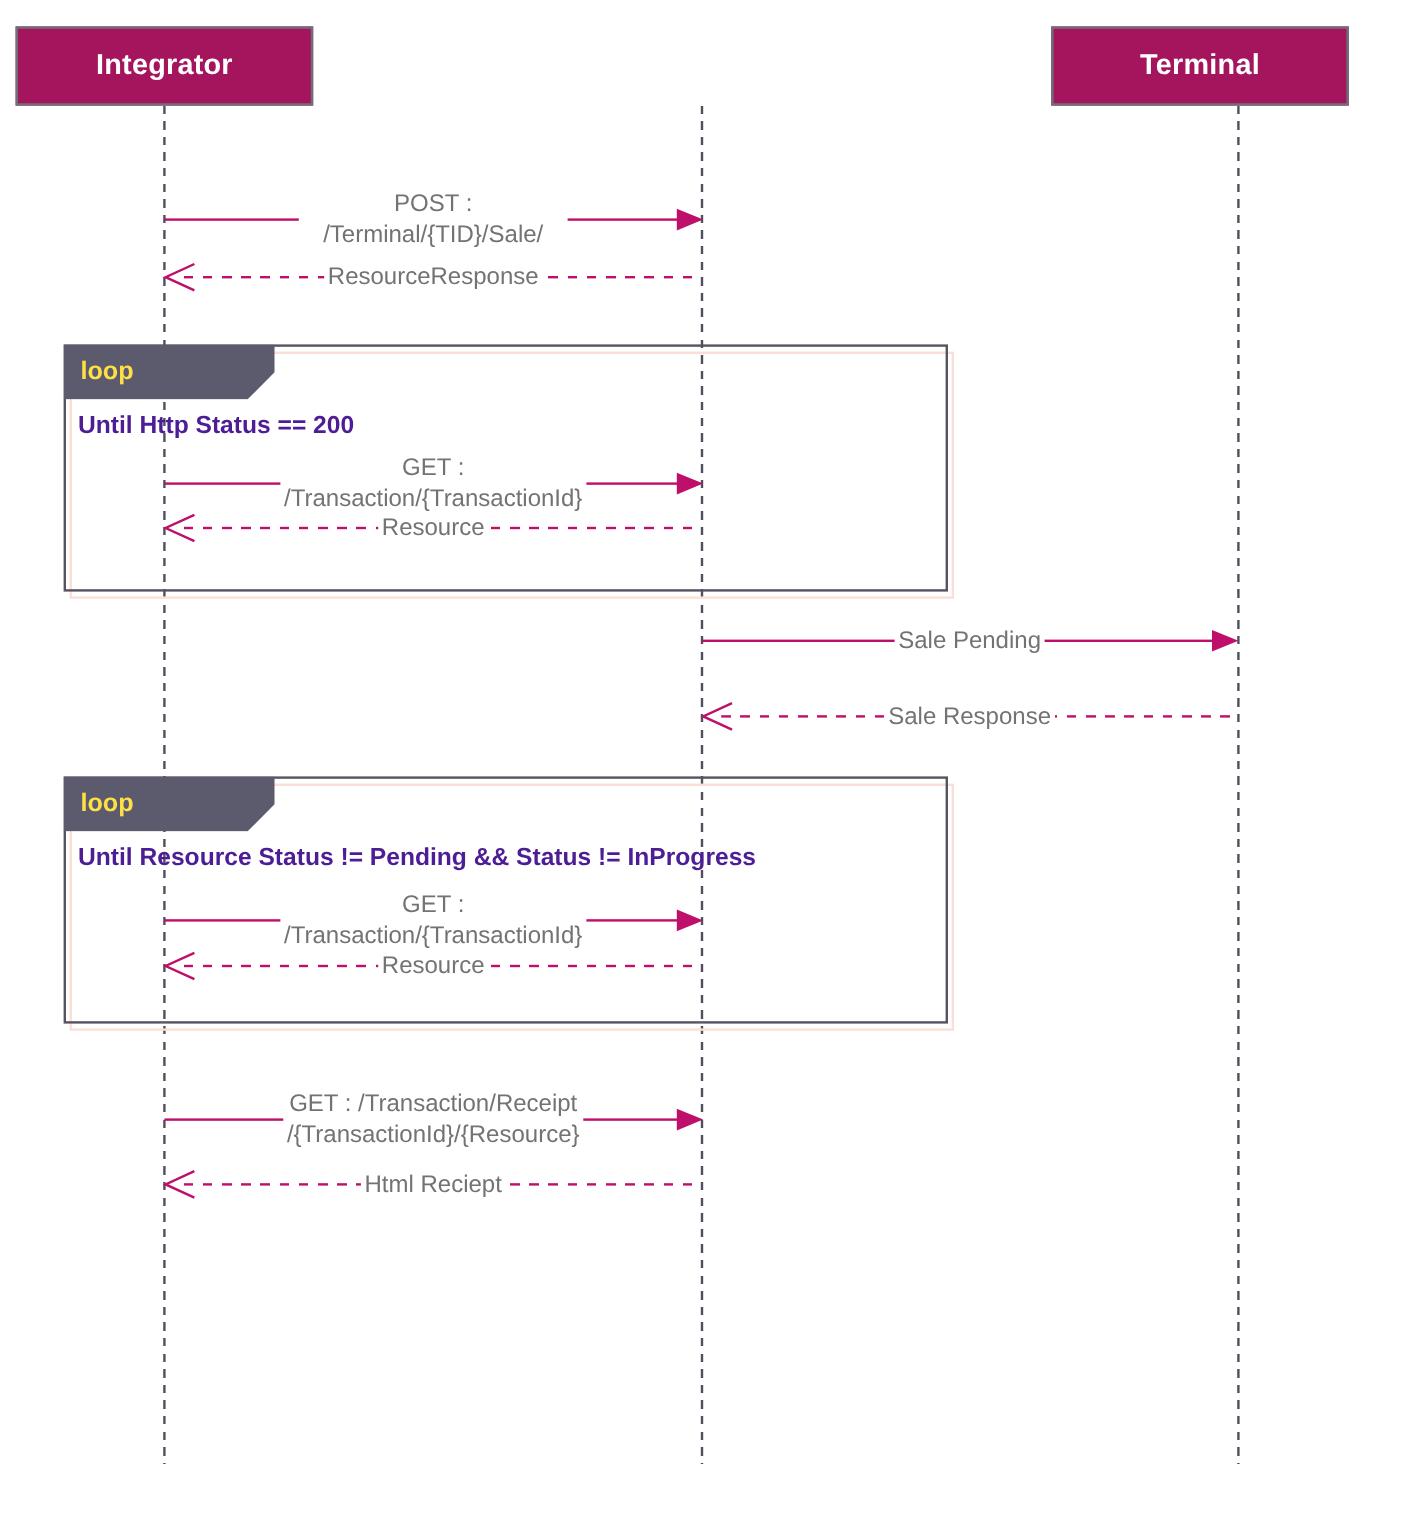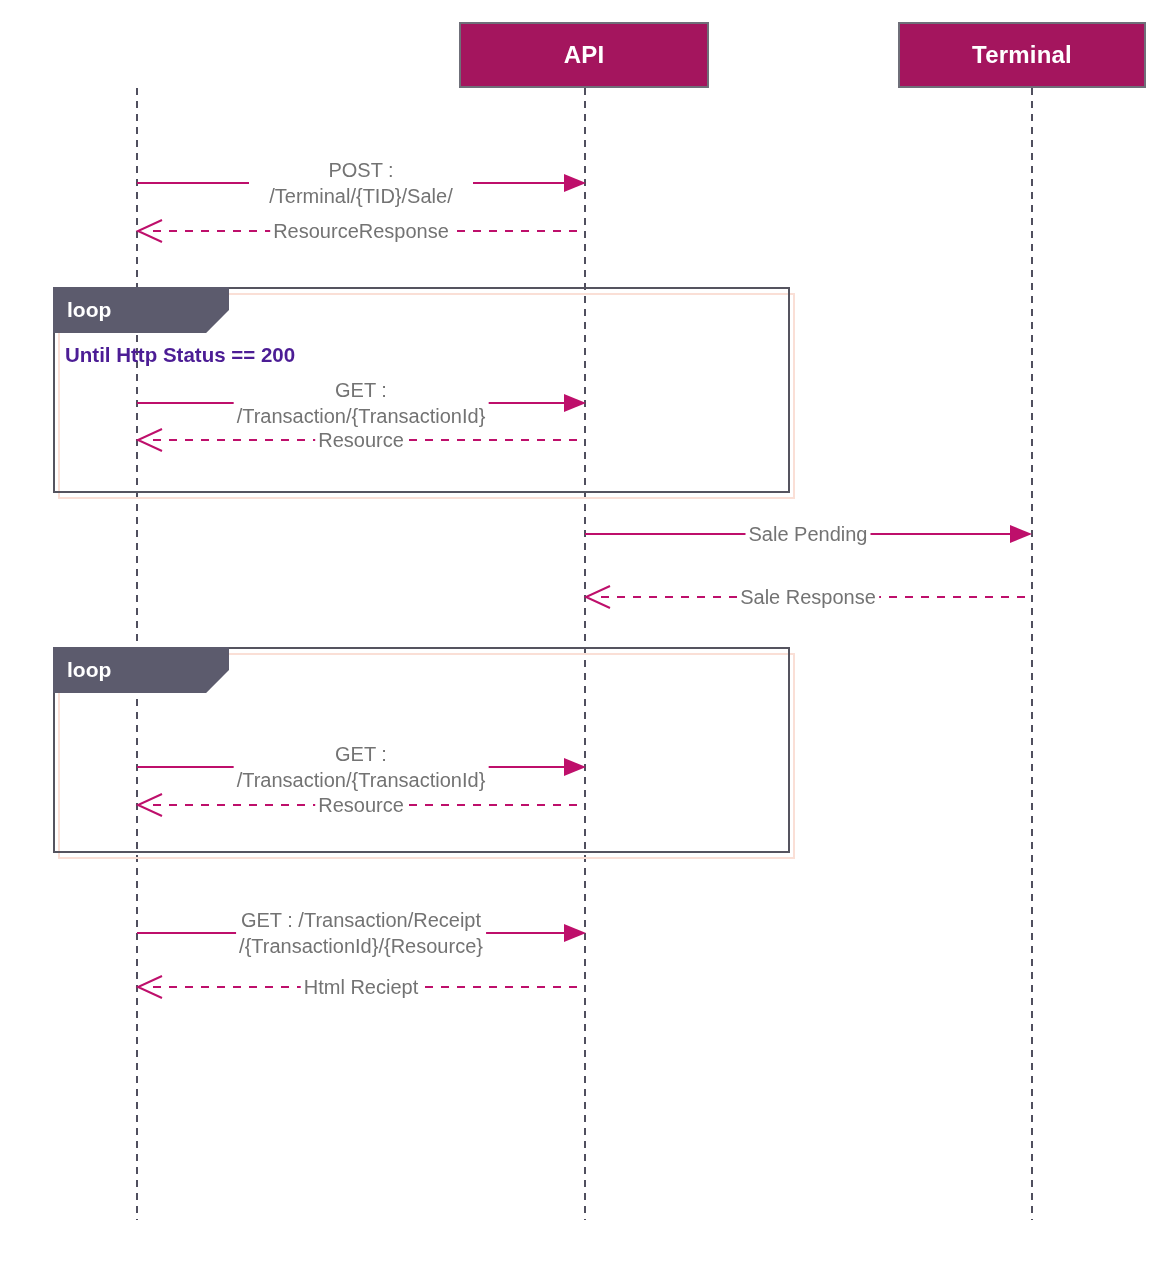--- a/index.html
+++ b/index.html
@@ -23,21 +23,21 @@
   }
   
   .loop-shadow {
     position:absolute; border:2px solid #FADFD6; z-index:1; background:transparent;
   }
   .loopbox {
     position:absolute; border:2px solid #55545F; z-index:2; background:transparent;
   }
   .loop-tab {
     position:absolute; left:-2px; top:-2px; width:176px; height:46px;
-    background:#5C5B6D; color:#ffffff; font-weight:bold; font-size:21px;
+    background:#5C5B6D; color:#fde047; font-weight:bold; font-size:21px;
     clip-path:polygon(0 0, 100% 0, 100% 50%, 87% 100%, 0 100%);
     display:flex; align-items:center; padding-left:14px; box-sizing:border-box;
     z-index:3;
   }
   .loop-guard {
     position:absolute; left:10px; top:54px;
     color:#4c1d95; font-weight:bold; font-size:20.5px; white-space:nowrap;
   }
   
   .msg { position:absolute; height:0; z-index:4; }
@@ -58,40 +58,41 @@
 </style>
 </head>
 <body>
 
 <div class="canvas">
 
   <div class="lifeline" style="left:136px;"></div>
   <div class="lifeline" style="left:584px;"></div>
   <div class="lifeline" style="left:1031px;"></div>
 
-  <div class="participant" style="left:459px; width:246px;">
-    <span>API</span>
+  <div class="participant" style="left:13px;  width:244px;">
+    <span>Integrator</span>
   </div>
-  <div class="participant" style="left:898px; width:244px;">
+  <div class="participant" style="left:876px; width:244px;">
     <span>Terminal</span>
   </div>
 
   <div class="loop-shadow" style="left:58px; top:293px; width:733px; height:202px;"></div>
   <div class="loopbox" style="left:53px; top:287px; width:733px; height:202px;">
     <div class="loop-tab">
       <span>loop</span>
     </div>
     <div class="loop-guard">Until Http Status == 200</div>
   </div>
 
   <div class="loop-shadow" style="left:58px; top:653px; width:733px; height:202px;"></div>
   <div class="loopbox" style="left:53px; top:647px; width:733px; height:202px;">
     <div class="loop-tab">
       <span>loop</span>
     </div>
+    <div class="loop-guard">Until Resource Status != Pending &amp;&amp; Status != InProgress</div>
   </div>
 
   <div class="msg solid" style="left:137px; top:183px; width:448px;">
     <div class="mline"></div>
     <div class="head-fill"></div>
     <span class="mlabel">POST : /Terminal/{TID}/Sale/</span>
   </div>
 
   <div class="msg dashed" style="left:137px; top:231px; width:448px;">
     <div class="mline"></div>

